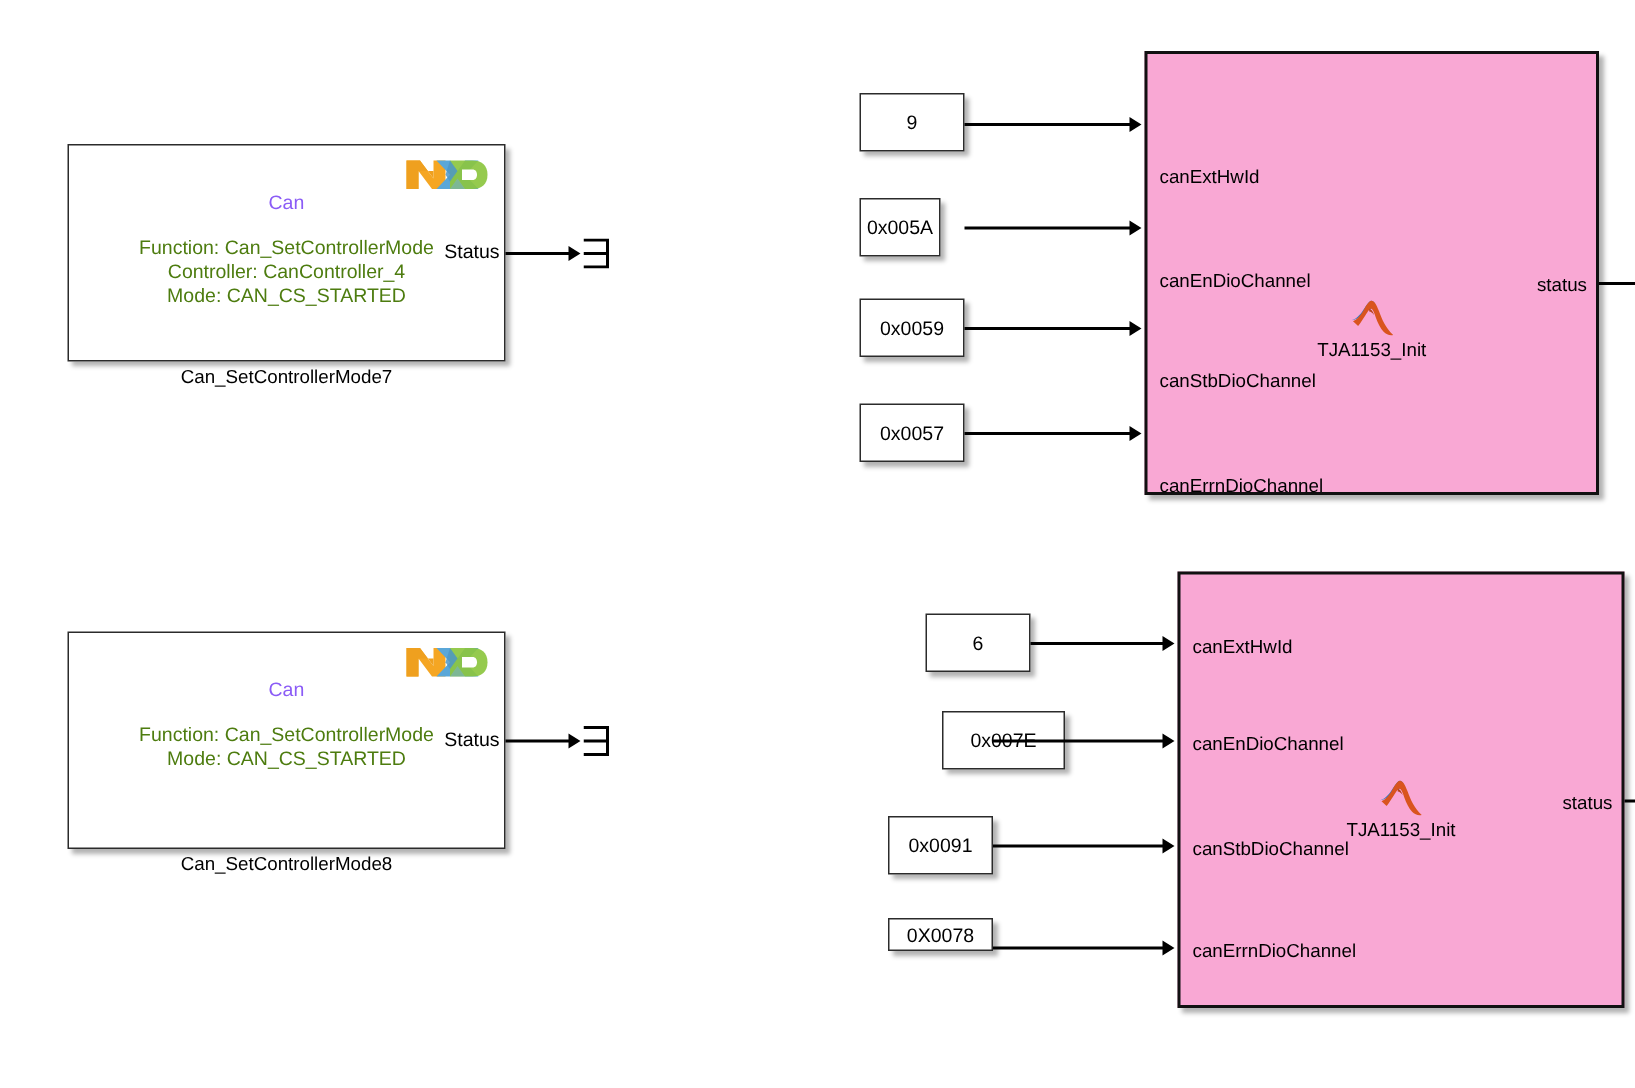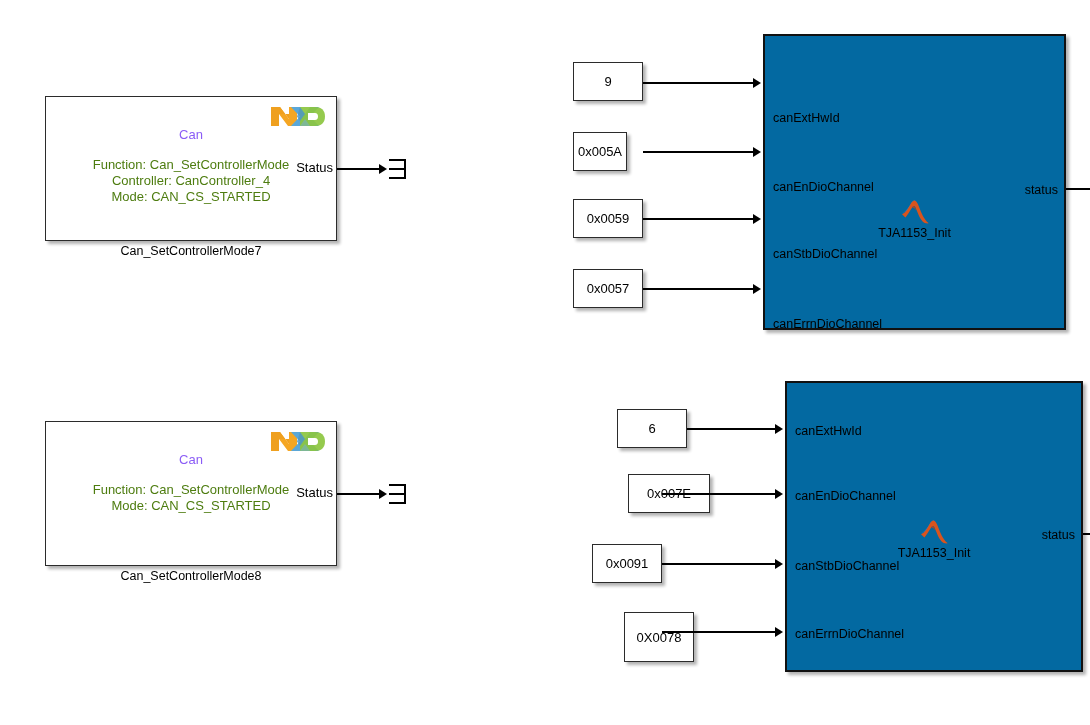--- a/index.html
+++ b/index.html
@@ -86,21 +86,21 @@
     display: flex;
     align-items: center;
     justify-content: center;
     font-size: 13px;
     color: #000;
   }
 
   
   .subsys {
     position: absolute;
-    background: #0369a1;
+    background: #f9a8d4;
     border: 2.1px solid #111111;
     box-sizing: border-box;
     box-shadow: 3px 3px 3px rgba(0,0,0,0.30);
   }
   .port-label {
     position: absolute;
     font-size: 12.5px;
     color: #000;
     white-space: nowrap;
   }
@@ -263,21 +263,21 @@
       </span>
       <span class="subsys-name">TJA1153_Init</span>
     </div>
   </div>
 
   <div class="wire" style="left:1066px; top:188px; width:24px;"></div>
 
   <div class="const-block" style="left:617px; top:409px; width:70px; height:39px;">6</div>
   <div class="const-block" style="left:592px; top:474px; width:82px; height:39px;margin-left:36px;">0x007E</div>
   <div class="const-block" style="left:592px; top:544px; width:70px; height:39px;">0x0091</div>
-  <div class="const-block" style="left:592px; top:612px; width:70px; height:50px;margin-left:32px;">0X0078</div>
+  <div class="const-block" style="left:592px; top:612px; width:70px; height:22px;">0X0078</div>
 
   <div class="wire" style="left:687px; top:428px; width:90px;"></div>
   <div class="arrow" style="left:775px; top:424px;"></div>
 
   <div class="wire" style="left:662px; top:493px; width:115px;"></div>
   <div class="arrow" style="left:775px; top:489px;"></div>
 
   <div class="wire" style="left:662px; top:563px; width:115px;"></div>
   <div class="arrow" style="left:775px; top:559px;"></div>
 

